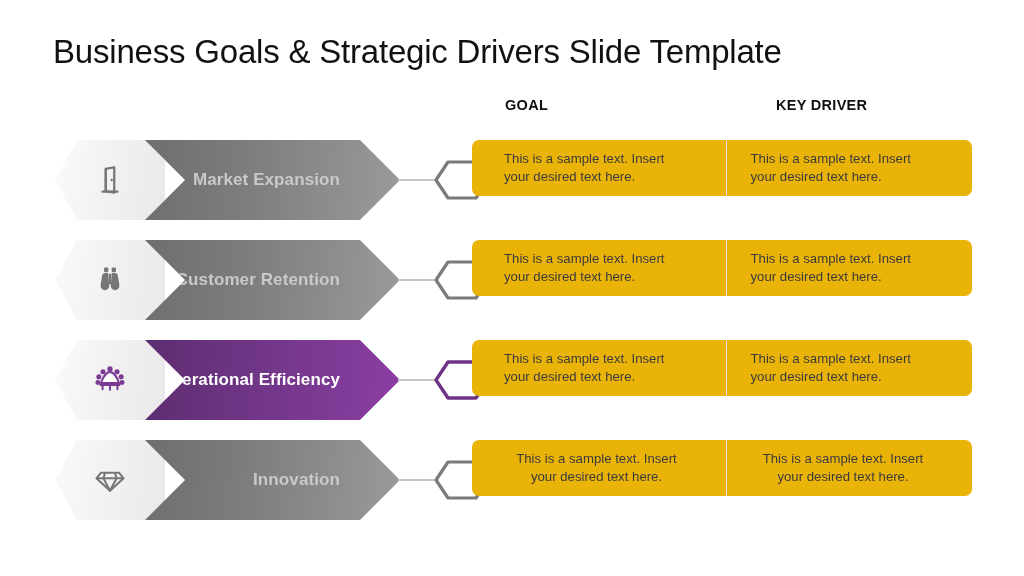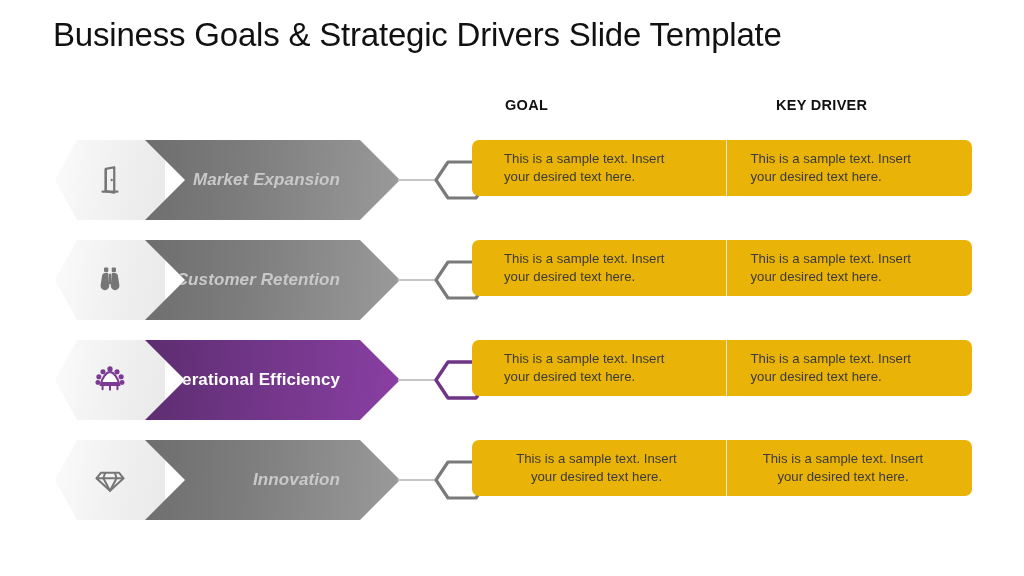--- a/index.html
+++ b/index.html
@@ -4,21 +4,21 @@
 <style>
   html,body{margin:0;padding:0;}
   body{
     width:1024px;height:576px;background:#ffffff;
     font-family:"Liberation Sans",sans-serif;
     -webkit-font-smoothing:antialiased;overflow:hidden;
   }
   .slide{position:relative;width:1024px;height:576px;}
 
   .title{
-    position:absolute;left:53px;top:16px;
+    position:absolute;left:53px;top:33px;
     font-size:33px;font-weight:400;color:#111111;
     letter-spacing:-0.2px;white-space:nowrap;
   }
 
   .col-head{
     position:absolute;top:97px;
     font-size:14.5px;font-weight:bold;color:#111111;letter-spacing:0.3px;text-align:center;
   }
   .col-head.goal{left:505px;}
   .col-head.driver{left:776px;}
@@ -46,21 +46,21 @@
     -webkit-clip-path:polygon(0 0,215px 0,255px 40px,215px 80px,0 80px,40px 40px);
     clip-path:polygon(0 0,215px 0,255px 40px,215px 80px,0 80px,40px 40px);
     display:flex;align-items:center;justify-content:flex-end;
     box-sizing:border-box;padding-right:60px;
   }
   .chevron.grey{background:linear-gradient(95deg,#6e6e6e 0%,#7d7d7d 40%,#9a9a9a 100%);}
   .chevron.purple{background:linear-gradient(95deg,#5d2d70 0%,#6f3585 40%,#8a3fa3 100%);}
   .chev-label{
     font-size:17px;font-weight:bold;white-space:nowrap;letter-spacing:0.1px;
   }
-  .chevron.grey .chev-label{color:#c9c9c9;font-style:italic;}
+  .chevron.grey .chev-label{color:#c9c9c9;}
   .chevron.purple .chev-label{color:#ffffff;}
 
   
   .connector{
     position:absolute;left:398px;top:39px;width:42px;height:1.5px;
     background:#c5c5c5;
   }
 
   
   .hexnode{position:absolute;left:434px;top:20px;width:56px;height:40px;}

